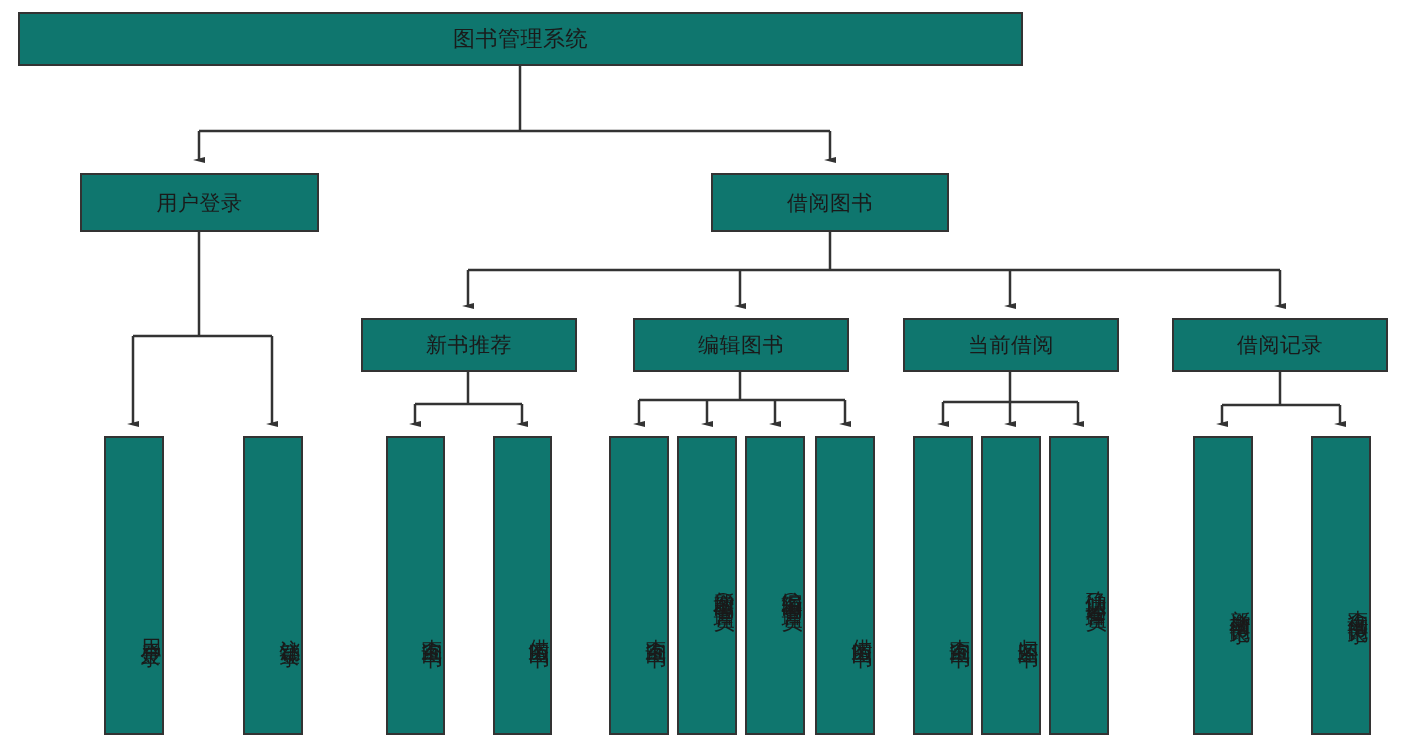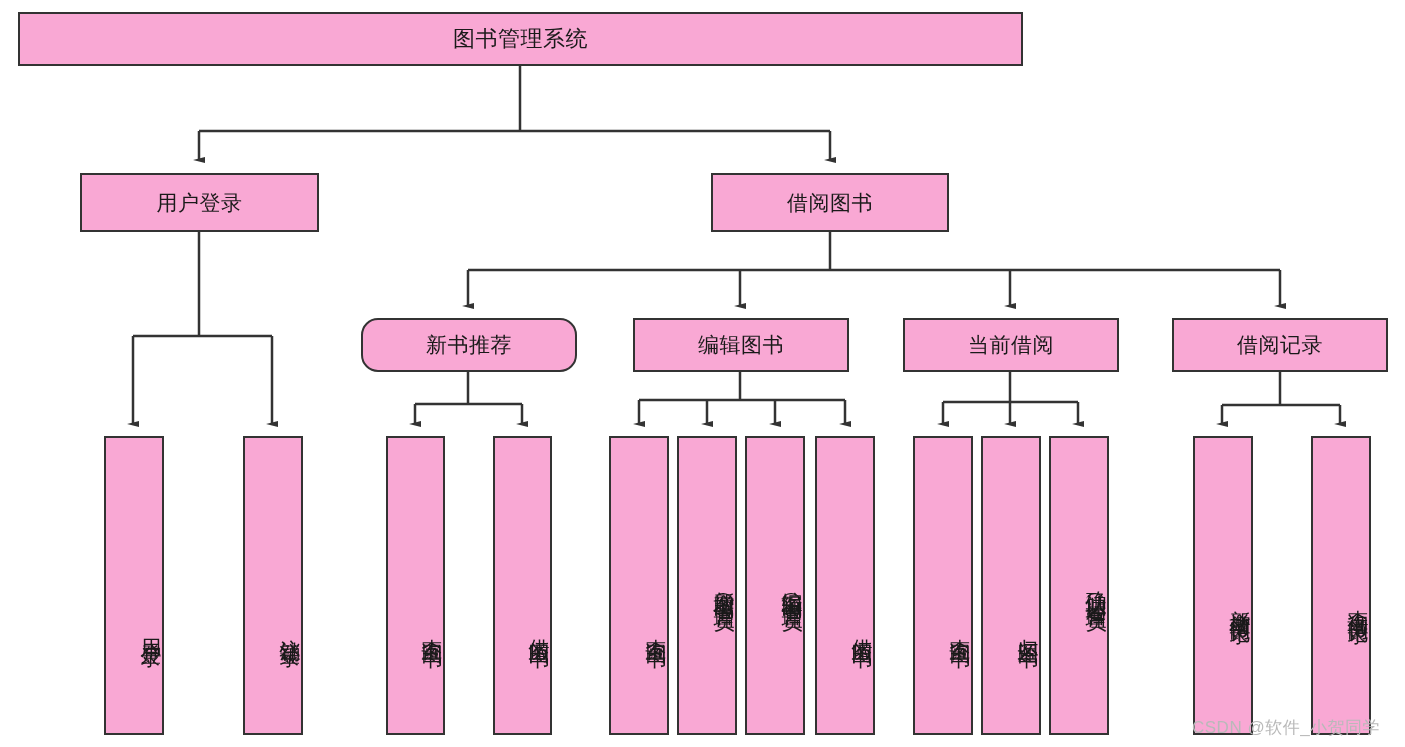--- a/index.html
+++ b/index.html
@@ -21,21 +21,21 @@
     position: absolute;
     left: 0;
     top: 0;
     width: 1405px;
     height: 747px;
     pointer-events: none;
   }
   .node {
     position: absolute;
     box-sizing: border-box;
-    background: #f9a8d4;
+    background: #0f766e;
     border: 2px solid #333333;
     display: flex;
     align-items: center;
     justify-content: center;
     color: #1a1a1a;
   }
   .node.horiz {
     font-size: 21px;
     letter-spacing: 0.5px;
   }
@@ -117,21 +117,21 @@
       <path d="M1222,405 L1222,424" marker-end="url(#arrowhead)"></path>
       <path d="M1340,405 L1340,424" marker-end="url(#arrowhead)"></path>
     </g>
   </svg>
 
   <div class="node horiz root" style="left:18px; top:12px; width:1005px; height:54px;">图书管理系统</div>
 
   <div class="node horiz" style="left:80px; top:173px; width:239px; height:59px;">用户登录</div>
   <div class="node horiz" style="left:711px; top:173px; width:238px; height:59px;">借阅图书</div>
 
-  <div class="node horiz" style="left:361px; top:318px; width:216px; height:54px;border-radius:17px;">新书推荐</div>
+  <div class="node horiz" style="left:361px; top:318px; width:216px; height:54px;">新书推荐</div>
   <div class="node horiz" style="left:633px; top:318px; width:216px; height:54px;">编辑图书</div>
   <div class="node horiz" style="left:1172px; top:318px; width:216px; height:54px;">借阅记录</div>
   <div class="node horiz" style="left:903px; top:318px; width:216px; height:54px;">当前借阅</div>
 
   <div class="node vert" style="left:104px; top:436px; width:60px; height:299px; padding-top:84px;">用户登录</div>
   <div class="node vert" style="left:243px; top:436px; width:60px; height:299px; padding-top:84px;">注销登录</div>
 
   <div class="node vert" style="left:386px; top:436px; width:59px; height:299px; padding-top:84px;">查询图书</div>
   <div class="node vert" style="left:493px; top:436px; width:59px; height:299px; padding-top:84px;">借阅图书</div>
 
@@ -140,15 +140,14 @@
   <div class="node vert tall-text" style="left:745px; top:436px; width:60px; height:299px; padding-top:4px;">编辑图书（管理员）</div>
   <div class="node vert" style="left:815px; top:436px; width:60px; height:299px; padding-top:84px;">借阅图书</div>
 
   <div class="node vert" style="left:913px; top:436px; width:60px; height:299px; padding-top:84px;">查询图书</div>
   <div class="node vert" style="left:981px; top:436px; width:60px; height:299px; padding-top:84px;">归还图书</div>
   <div class="node vert tall-text" style="left:1049px; top:436px; width:60px; height:299px; padding-top:4px;">确认归还（管理员）</div>
 
   <div class="node vert" style="left:1193px; top:436px; width:60px; height:299px; padding-top:32px;">新增借阅记录</div>
   <div class="node vert" style="left:1311px; top:436px; width:60px; height:299px; padding-top:32px;">查询借阅记录</div>
 
-  <div class="watermark" style="left:1192px; top:716px;">CSDN @软件_小贺同学</div>
 
 </div>
 
 </body></html>

